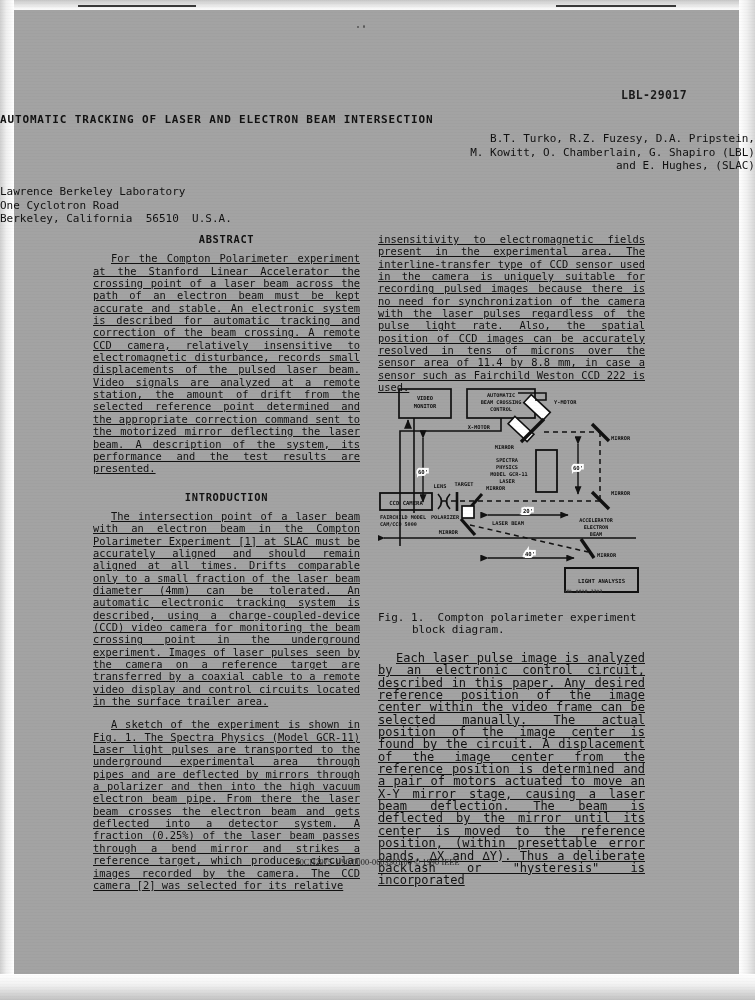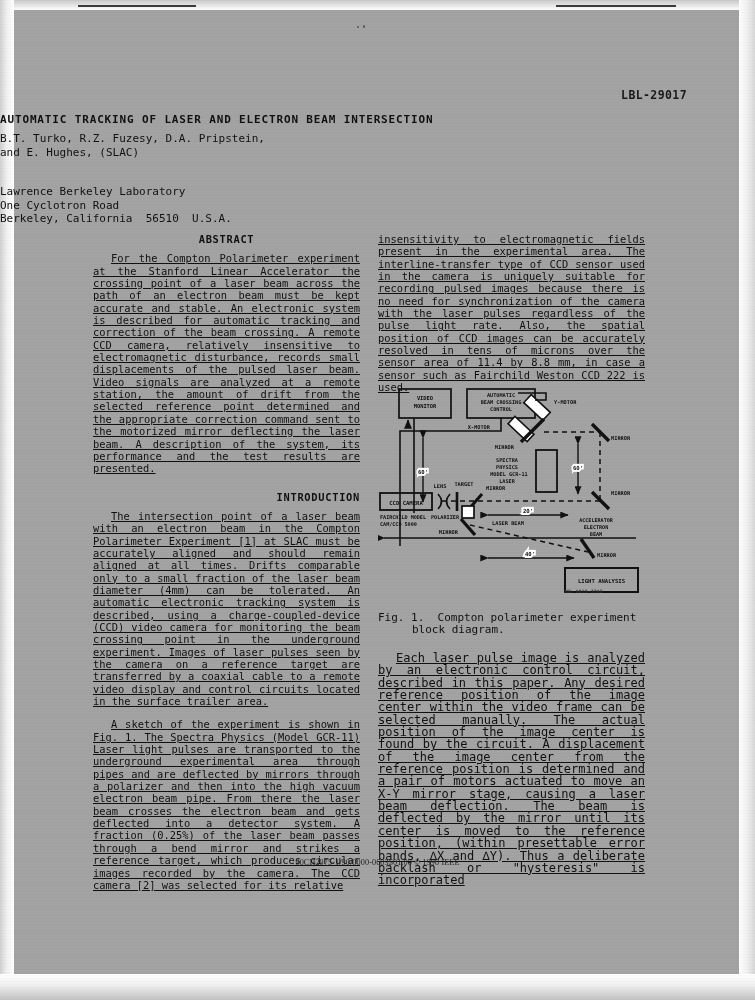--- a/index.html
+++ b/index.html
@@ -69,21 +69,21 @@
     font-size: 11px;
     font-weight: 700;
     letter-spacing: 0.85px;
     color: #111;
   }
 
   .authors {
     position: absolute;
     left: 0; top: 132px;
     width: 755px;
-    text-align: left;
+    text-align: right;
     font-size: 11px;
     line-height: 13.5px;
     color: #111;
   }
   .authors div { white-space: pre; }
 
   .affil {
     position: absolute;
     left: 0; top: 185px;
     width: 755px;
@@ -105,21 +105,21 @@
   .col-left { left: 93px; }
   .col-right { left: 378px; }
 
   .sec-head {
     text-align: center;
     font-weight: 700;
     font-size: 10.4px;
     letter-spacing: 0.7px;
     margin: 0 0 7px 0;
   }
-  .sec-head.spaced { margin-top: 16px; text-align: right; }
+  .sec-head.spaced { margin-top: 16px; }
 
   p.body {
     margin: 0 0 11px 0;
     text-align: justify;
     text-justify: inter-word;
     text-indent: 18px;
     word-spacing: 0px;
     text-decoration: underline;
   }
   p.body.noindent { text-indent: 0; }
@@ -203,20 +203,21 @@
   <div class="speck" style="left:363px; top:25px; width:2px; height:3px;"></div>
 
   <div class="sheet">
 
     <div class="report-no">LBL-29017</div>
 
     <div class="title">AUTOMATIC TRACKING OF LASER AND ELECTRON BEAM INTERSECTION</div>
 
     <div class="authors">
       <div>B.T. Turko, R.Z. Fuzesy, D.A. Pripstein,</div>
+      <div>M. Kowitt, O. Chamberlain, G. Shapiro (LBL)</div>
       <div>and E. Hughes, (SLAC)</div>
     </div>
 
     <div class="affil">
       <div>Lawrence Berkeley Laboratory</div>
       <div>One Cyclotron Road</div>
       <div>Berkeley, California  56510  U.S.A.</div>
     </div>
 
     <div class="col col-left">

